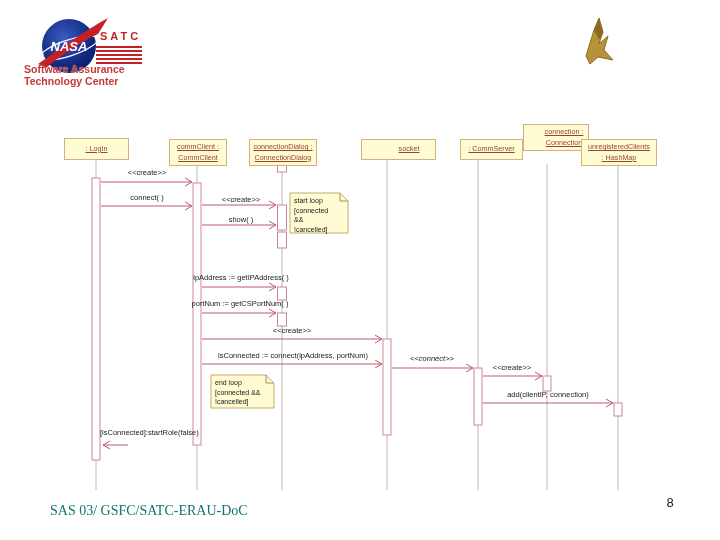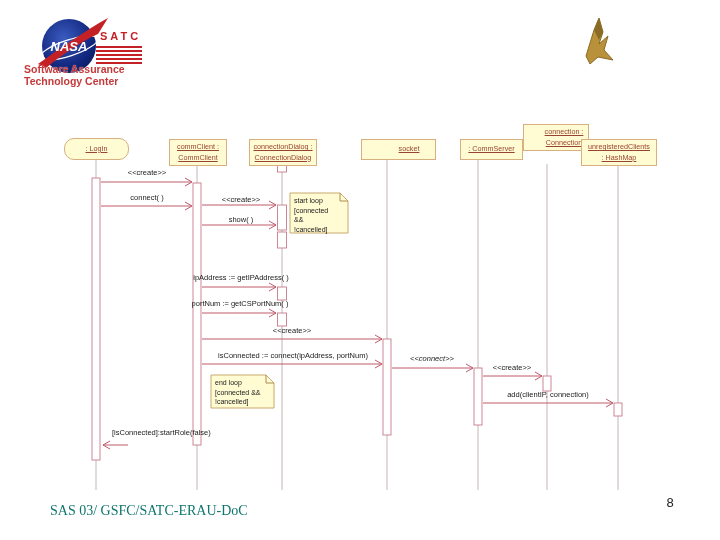--- a/index.html
+++ b/index.html
@@ -177,21 +177,21 @@
       <line class="msg" x1="128" y1="445" x2="103" y2="445"></line>
         <polyline class="msg" points="110,441 103,445 110,449"></polyline>
     </g>
 
     <path class="note-shape" d="M290,193 L340,193 L348,201 L348,233 L290,233 Z"></path>
     <path class="note-fold" d="M340,193 L340,201 L348,201"></path>
     <path class="note-shape" d="M211,375 L266,375 L274,383 L274,408 L211,408 Z"></path>
     <path class="note-fold" d="M266,375 L266,383 L274,383"></path>
   </svg>
 
-  <div class="obj-box" style="left:64px;top:138px;width:63px;height:20px;border-radius:10px;">: LogIn</div>
+  <div class="obj-box" style="left:64px;top:138px;width:63px;height:20px;">: LogIn</div>
   <div class="obj-box" style="left:169px;top:139px;width:56px;height:25px;">commClient :
 CommClient</div>
   <div class="obj-box" style="left:249px;top:139px;width:66px;height:25px;">connectionDialog :
 ConnectionDialog</div>
   <div class="obj-box" style="left:361px;top:139px;width:52px;height:19px;padding-left:21px;">socket</div>
   <div class="obj-box" style="left:440px;top:139px;width:61px;height:19px;margin-left:20px;">: CommServer</div>
   <div class="obj-box" style="left:523px;top:124px;width:48px;height:25px;padding-left:16px;">connection :
 Connection</div>
   <div class="obj-box" style="left:581px;top:139px;width:74px;height:25px;">unregisteredClients
 : HashMap</div>
@@ -200,21 +200,21 @@
   <div class="msg-label" style="left:147px;top:193px;">connect( )</div>
   <div class="msg-label" style="left:241px;top:195px;">&lt;&lt;create&gt;&gt;</div>
   <div class="msg-label" style="left:241px;top:215px;">show( )</div>
   <div class="msg-label" style="left:241px;top:273px;">ipAddress := getIPAddress( )</div>
   <div class="msg-label" style="left:240px;top:299px;">portNum := getCSPortNum( )</div>
   <div class="msg-label" style="left:292px;top:326px;">&lt;&lt;create&gt;&gt;</div>
   <div class="msg-label" style="left:293px;top:351px;">isConnected := connect(ipAddress, portNum)</div>
   <div class="msg-label" style="left:432px;top:354px;font-style:italic;">&lt;&lt;connect&gt;&gt;</div>
   <div class="msg-label" style="left:512px;top:363px;">&lt;&lt;create&gt;&gt;</div>
   <div class="msg-label" style="left:548px;top:390px;">add(clientIP, connection)</div>
-  <div class="msg-label align-left" style="left:100px;top:428px;padding-left:12px;">[isConnected]:startRole(false)</div>
+  <div class="msg-label align-left" style="left:100px;top:428px;">[isConnected]:startRole(false)</div>
 
   <div class="note-text" style="left:294px;top:196px;width:52px;">start loop
 [connected
 &amp;&amp;
 !cancelled]</div>
   <div class="note-text" style="left:215px;top:378px;width:58px;">end loop
 [connected &amp;&amp;
 !cancelled]</div>
 
   <div class="footer-text">SAS 03/ GSFC/SATC-ERAU-DoC</div>

